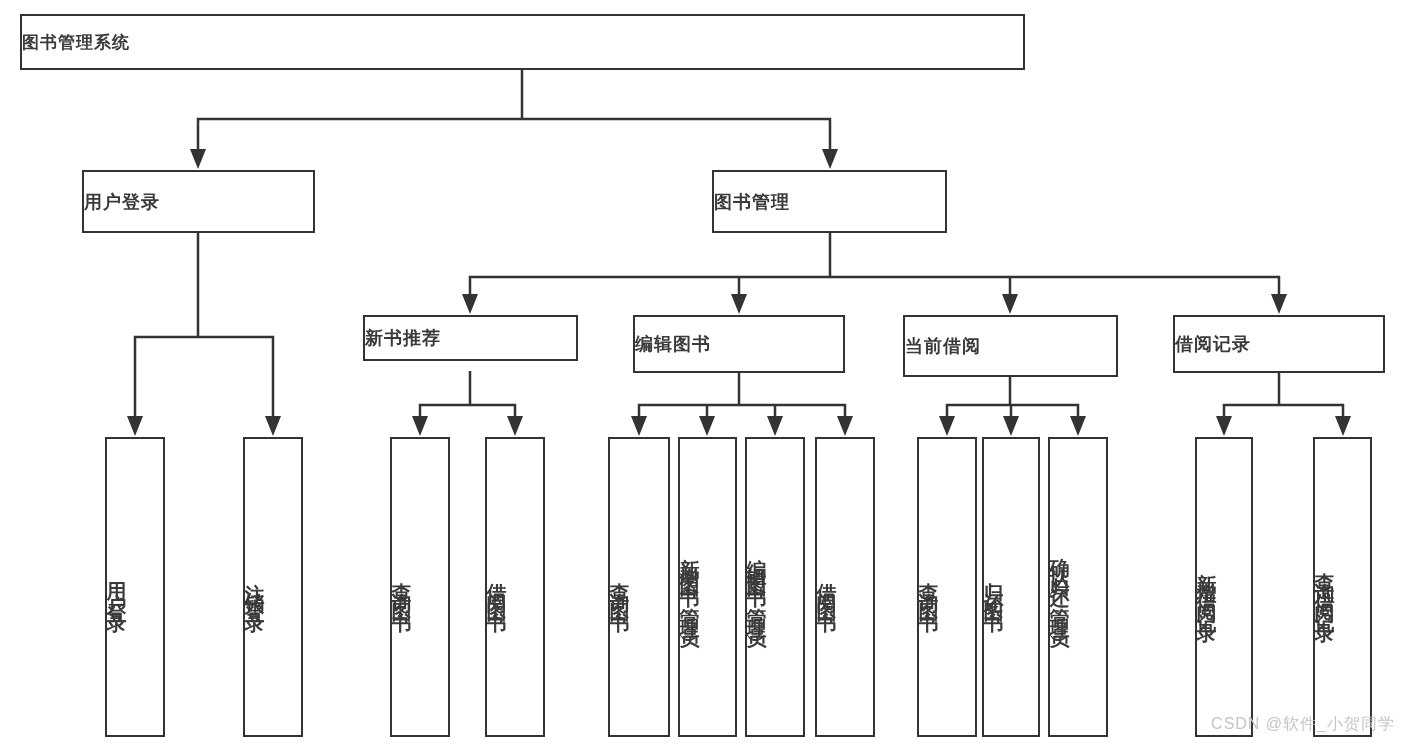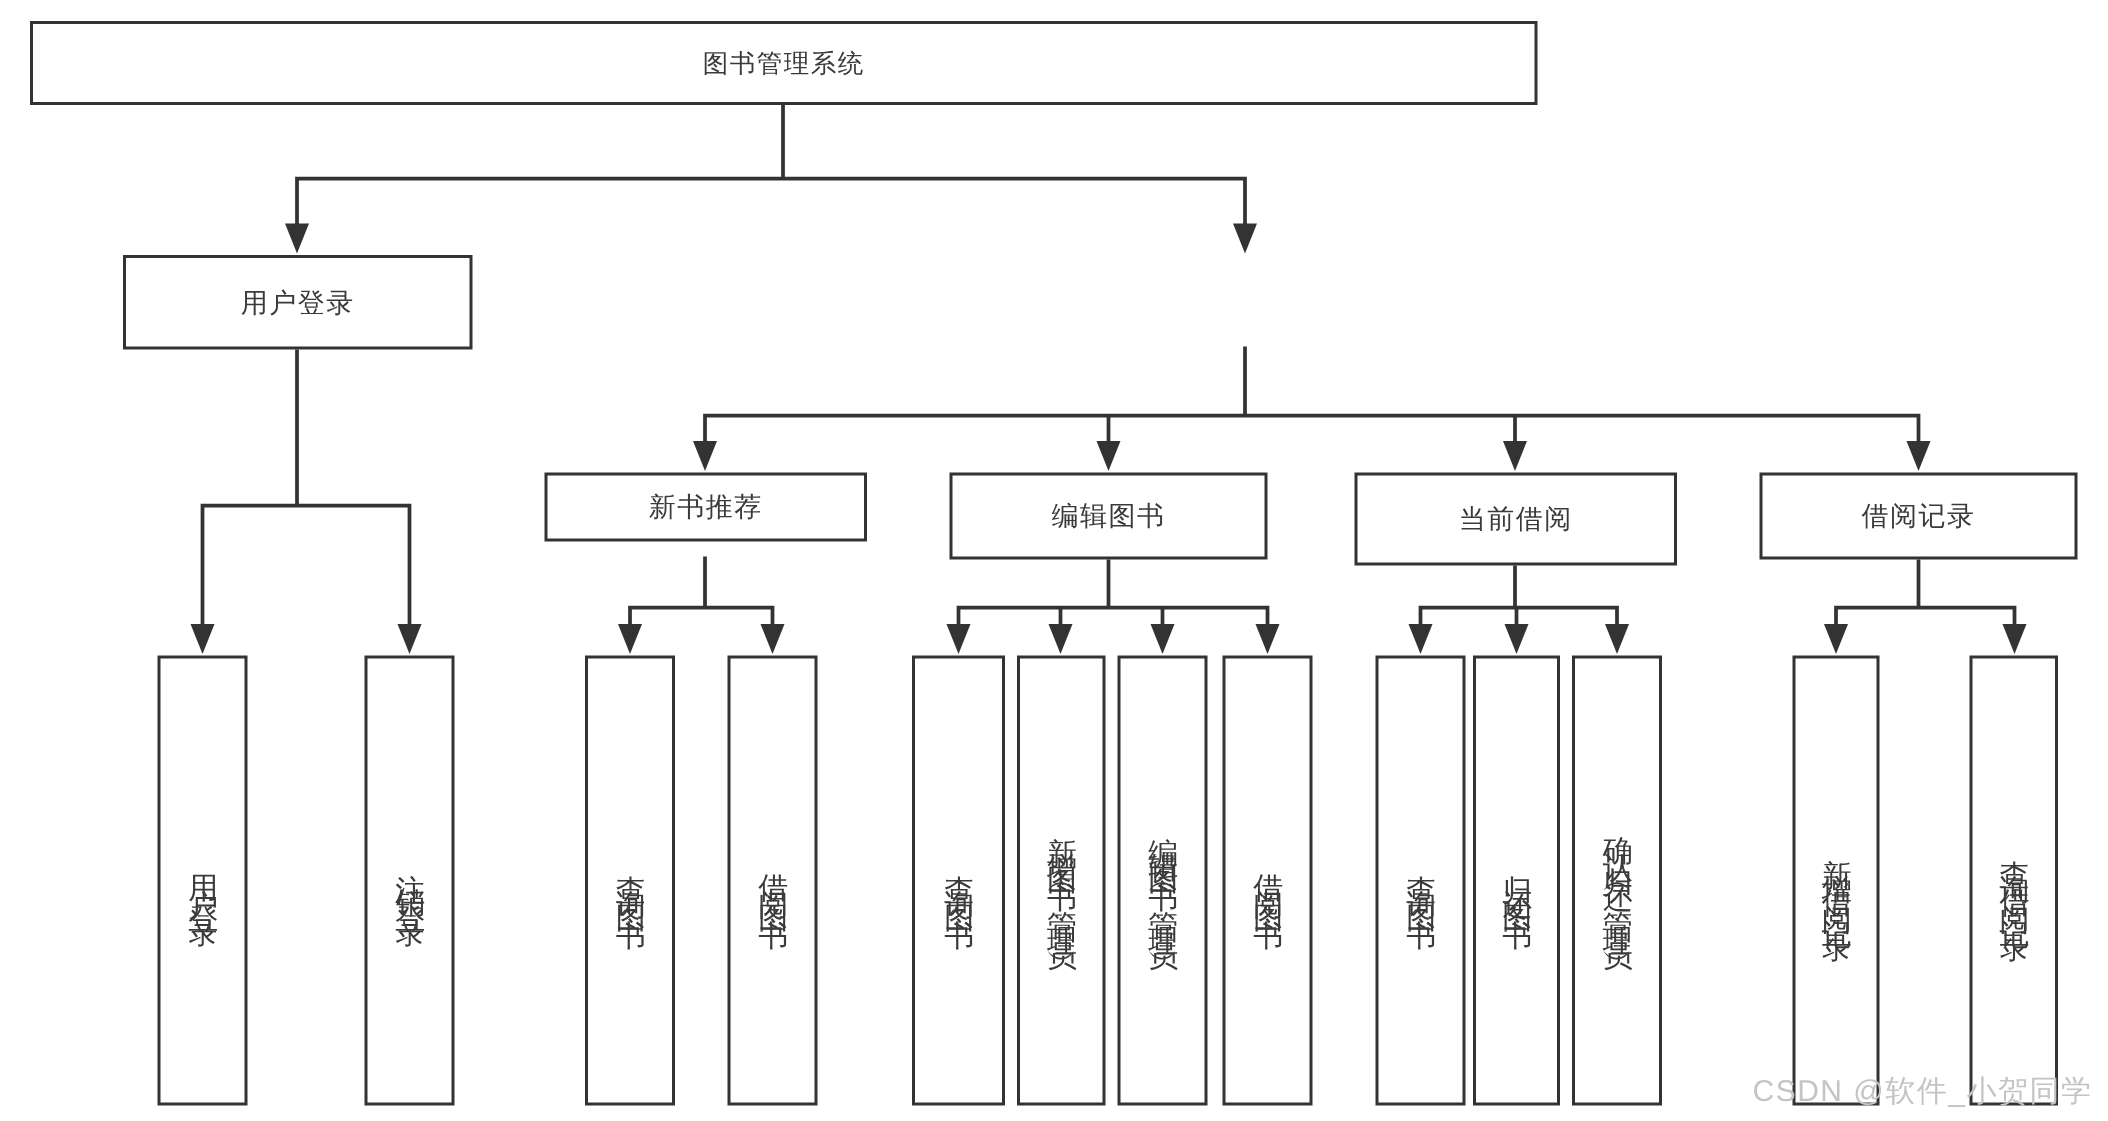--- a/index.html
+++ b/index.html
@@ -17,39 +17,40 @@
     overflow:hidden;
   }
   .connectors{position:absolute;left:0;top:0;z-index:0;}
   .connectors path{stroke:var(--line);stroke-width:2.5;fill:none;}
   .connectors polygon{fill:var(--line);stroke:none;}
   .node{
     position:absolute;
     box-sizing:border-box;
     background:var(--box-bg);
     border:2.5px solid var(--line);
-    display:flex;align-items:center;justify-content:center;
+    display:flex;align-items:center;
     color:var(--text);
     z-index:1;
+    font-weight:bold;
   }
   .node.h{font-size:18px;letter-spacing:1px;}
   .node.root{font-size:17px;}
   .node.v{padding:2px 0;}
   .node.v .vtext{
     writing-mode:vertical-rl;
     text-orientation:mixed;
     font-size:20px;
     letter-spacing:10px;
     line-height:1;
     white-space:nowrap;
   }
   .watermark{
     position:absolute;
     right:10px;top:714px;
-    font-size:20px;
+    font-size:16px;
     color:var(--watermark);
     z-index:2;
     letter-spacing:1px;
   }
 </style>
 </head>
 <body>
 
 <div class="canvas">
 
@@ -102,20 +103,23 @@
     <polygon points="1335,416 1351,416 1343,436"></polygon>
   </svg>
 
   <div class="node h root" style="left:20px;top:14px;width:1005px;height:56px">
     <span>图书管理系统</span>
   </div>
 
   <div class="node h" style="left:82px;top:170px;width:233px;height:63px">
     <span>用户登录</span>
   </div>
+  <div class="node h" style="left:712px;top:170px;width:235px;height:63px">
+    <span>图书管理</span>
+  </div>
 
   <div class="node h" style="left:363px;top:315px;width:215px;height:46px">
     <span>新书推荐</span>
   </div>
   <div class="node h" style="left:633px;top:315px;width:212px;height:58px">
     <span>编辑图书</span>
   </div>
   <div class="node h" style="left:903px;top:315px;width:215px;height:62px">
     <span>当前借阅</span>
   </div>

